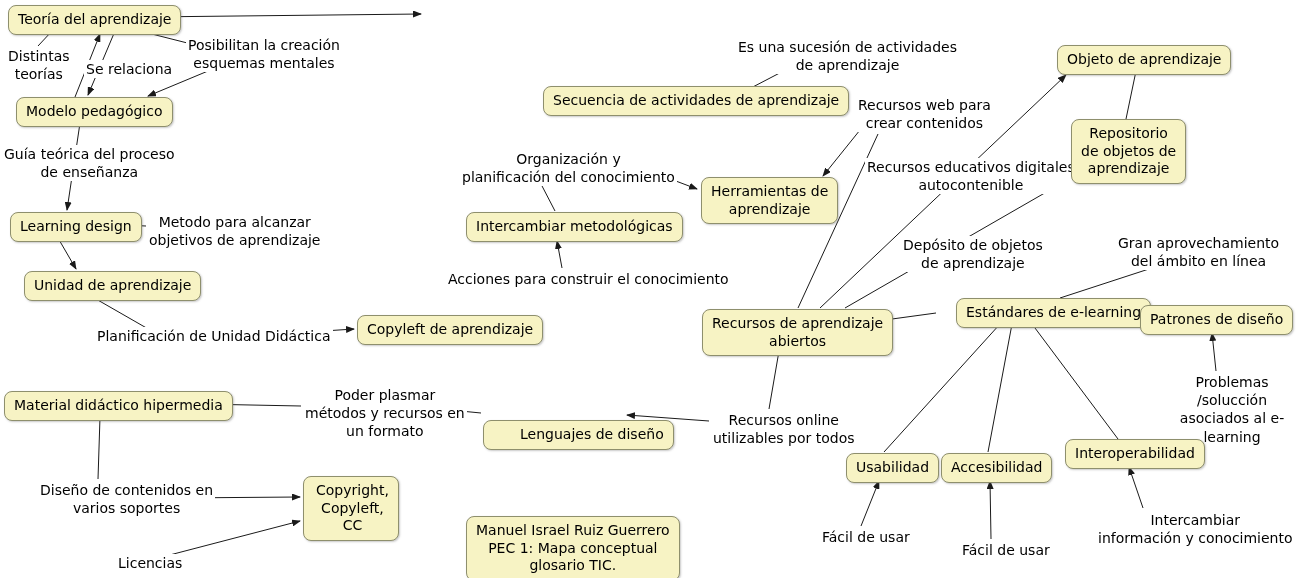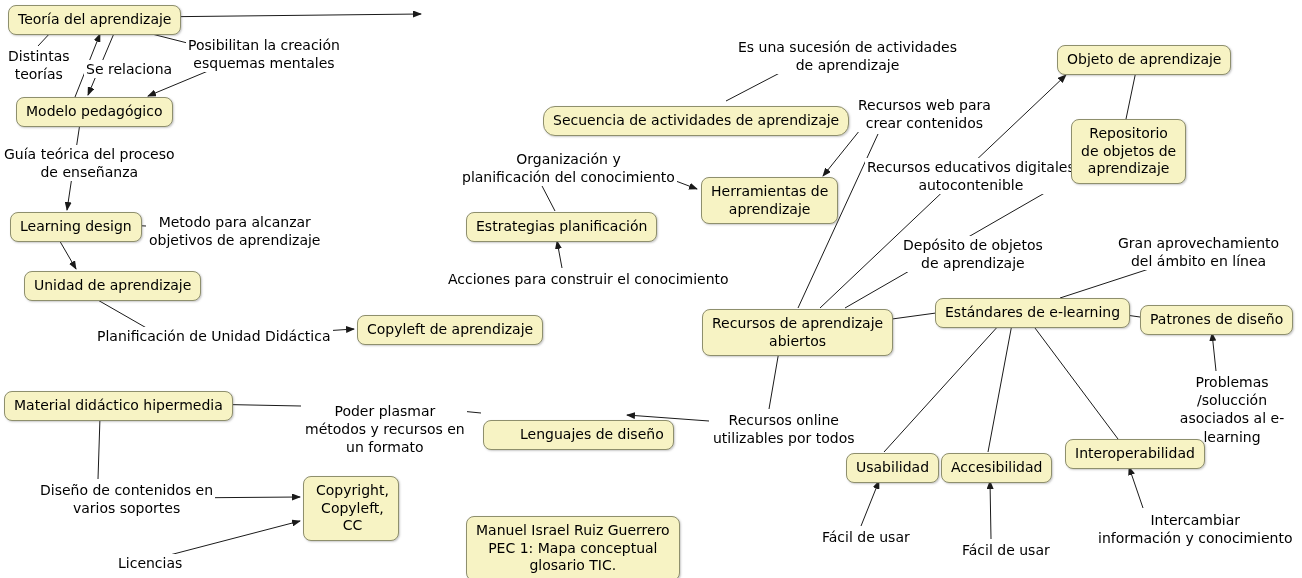--- a/index.html
+++ b/index.html
@@ -85,32 +85,32 @@
   <div class="node" style="left:10px;top:212px;">Learning design</div>
   <div class="node" style="left:24px;top:271px;">Unidad de aprendizaje</div>
   <div class="node" style="left:357px;top:315px;">Copyleft de aprendizaje</div>
   <div class="node" style="left:4px;top:391px;">Material didáctico hipermedia</div>
   <div class="node" style="left:303px;top:476px;min-width:72px;padding-left:12px;">Copyright,
 Copyleft,
 CC</div>
   <div class="node" style="left:466px;top:516px;">Manuel Israel Ruiz Guerrero
 PEC 1: Mapa conceptual
 glosario TIC.</div>
-  <div class="node" style="left:543px;top:106px;border-radius:12px;">Secuencia de actividades de aprendizaje</div>
-  <div class="node" style="left:466px;top:212px;">Estrategias planificación</div>
+  <div class="node" style="left:543px;top:86px;">Secuencia de actividades de aprendizaje</div>
+  <div class="node" style="left:466px;top:212px;">Intercambiar metodológicas</div>
   <div class="node" style="left:701px;top:177px;">Herramientas de
 aprendizaje</div>
   <div class="node" style="left:483px;top:420px;padding-left:36px;">Lenguajes de diseño</div>
   <div class="node" style="left:702px;top:309px;">Recursos de aprendizaje
 abiertos</div>
   <div class="node" style="left:1057px;top:45px;">Objeto de aprendizaje</div>
   <div class="node" style="left:1071px;top:119px;">Repositorio
 de objetos de
 aprendizaje</div>
-  <div class="node" style="left:935px;top:298px;">Estándares de e-learning</div>
+  <div class="node" style="left:956px;top:298px;">Estándares de e-learning</div>
   <div class="node" style="left:1140px;top:305px;">Patrones de diseño</div>
   <div class="node" style="left:846px;top:453px;">Usabilidad</div>
   <div class="node" style="left:941px;top:453px;">Accesibilidad</div>
   <div class="node" style="left:1065px;top:439px;">Interoperabilidad</div>
 
   <div class="lbl" style="left:6px;top:47px;">Distintas
 teorías</div>
   <div class="lbl" style="left:84px;top:60px;">Se relaciona</div>
   <div class="lbl" style="left:186px;top:36px;">Posibilitan la creación
 esquemas mentales</div>
@@ -127,21 +127,21 @@
   <div class="lbl" style="left:856px;top:96px;">Recursos web para
 crear contenidos</div>
   <div class="lbl" style="left:865px;top:158px;">Recursos educativos digitales
 autocontenible</div>
   <div class="lbl" style="left:901px;top:236px;">Depósito de objetos
 de aprendizaje</div>
   <div class="lbl" style="left:1116px;top:234px;">Gran aprovechamiento
 del ámbito en línea</div>
   <div class="lbl" style="left:1162px;top:373px;">Problemas /solucción
 asociados al e-learning</div>
-  <div class="lbl" style="left:303px;top:386px;margin-top:16px;">Poder plasmar
+  <div class="lbl" style="left:303px;top:386px;">Poder plasmar
 métodos y recursos en
 un formato</div>
   <div class="lbl" style="left:711px;top:411px;">Recursos online
 utilizables por todos</div>
   <div class="lbl" style="left:38px;top:481px;">Diseño de contenidos en
 varios soportes</div>
   <div class="lbl" style="left:116px;top:554px;">Licencias</div>
   <div class="lbl" style="left:820px;top:528px;">Fácil de usar</div>
   <div class="lbl" style="left:960px;top:541px;">Fácil de usar</div>
   <div class="lbl" style="left:1096px;top:511px;">Intercambiar

